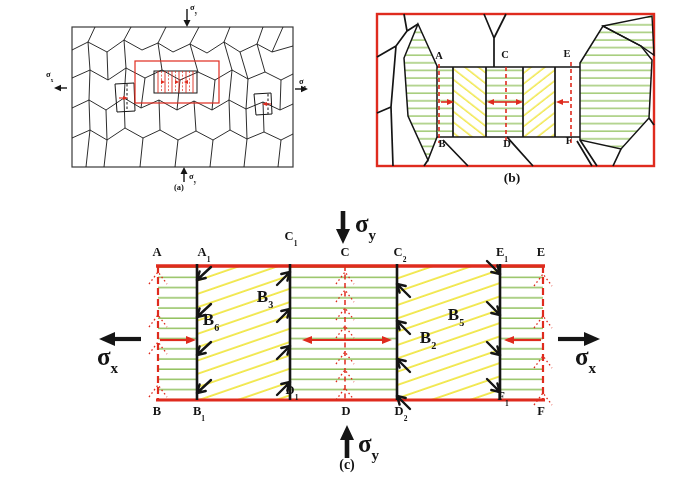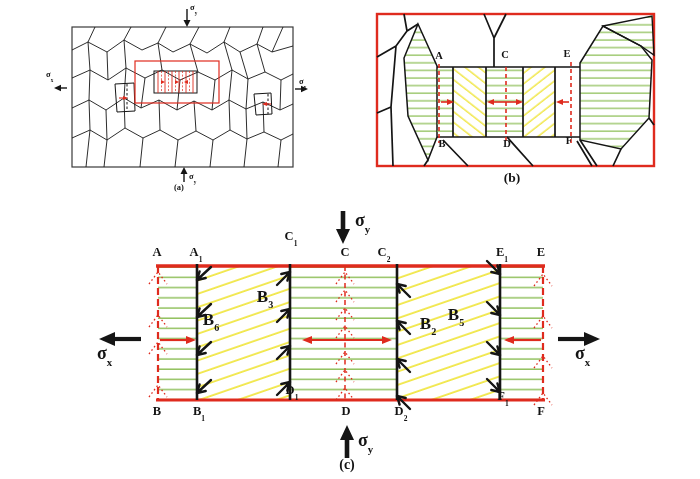--- a/index.html
+++ b/index.html
@@ -10,21 +10,21 @@
   :root{--red:#df2b1e;--green:#7cb53f;--yellow:#efe32f;--ink:#151515;}
   .si{stroke:var(--ink);}  .sr{stroke:var(--red);}
   .sg{stroke:var(--green);} .sy{stroke:var(--yellow);}
   .fi{fill:var(--ink);}    .fr{fill:var(--red);}
   .fn{fill:none;}
   .lbl{position:absolute;font-weight:700;color:#141414;line-height:1;white-space:nowrap;
        transform:translateX(-50%);}
   .al{transform:none;}
   .lbl sub{font-size:60%;line-height:1;position:relative;top:2px;}
   .sz8{font-size:8.5px;}  .sz10{font-size:10.5px;} .sz12{font-size:12.5px;}
-  .sz13{font-size:13.5px;} .sz14{font-size:14px;} .sz17{font-size:17px;} .sz21{font-size:18px;}
+  .sz13{font-size:13.5px;} .sz14{font-size:14px;} .sz17{font-size:17px;} .sz21{font-size:25px;}
 </style>
 </head>
 <body>
 
 <div id="canvas">
 
 <svg width="700" height="479" viewBox="0 0 700 479">
   <defs>
     <pattern id="hGreenC" width="8" height="10.2" patternUnits="userSpaceOnUse">
       <line x1="0" y1="2" x2="8" y2="2" class="sg" stroke-width="1.25"></line>
@@ -204,38 +204,38 @@
 
 <span class="lbl sz10" style="left:439px;top:51px">A</span>
 <span class="lbl sz10" style="left:505px;top:50px">C</span>
 <span class="lbl sz10" style="left:567px;top:49px">E</span>
 <span class="lbl sz10" style="left:442px;top:139px">B</span>
 <span class="lbl sz10" style="left:507px;top:139px">D</span>
 <span class="lbl sz10" style="left:569px;top:136px">F</span>
 <span class="lbl sz13" style="left:512px;top:171px">(b)</span>
 
 <span class="lbl sz12" style="left:157px;top:246px"><span>A</span><sub></sub></span>
-<span class="lbl sz12" style="left:196px;top:246px"><span>A</span><sub>1</sub></span>
+<span class="lbl sz12" style="left:204px;top:246px"><span>A</span><sub>1</sub></span>
 <span class="lbl sz12" style="left:291px;top:230px"><span>C</span><sub>1</sub></span>
 <span class="lbl sz12" style="left:345px;top:246px"><span>C</span><sub></sub></span>
-<span class="lbl sz12" style="left:384px;top:246px"><span>C</span><sub>2</sub></span>
+<span class="lbl sz12" style="left:400px;top:246px"><span>C</span><sub>2</sub></span>
 <span class="lbl sz12" style="left:502px;top:246px"><span>E</span><sub>1</sub></span>
 <span class="lbl sz12" style="left:541px;top:246px"><span>E</span><sub></sub></span>
 
 <span class="lbl sz12" style="left:157px;top:405px"><span>B</span><sub></sub></span>
 <span class="lbl sz12" style="left:199px;top:405px"><span>B</span><sub>1</sub></span>
 <span class="lbl sz12" style="left:292px;top:384px"><span>D</span><sub>1</sub></span>
 <span class="lbl sz12" style="left:346px;top:405px"><span>D</span><sub></sub></span>
 <span class="lbl sz12" style="left:401px;top:405px"><span>D</span><sub>2</sub></span>
 <span class="lbl sz12" style="left:503px;top:390px"><span>F</span><sub>1</sub></span>
 <span class="lbl sz12" style="left:541px;top:405px"><span>F</span><sub></sub></span>
 
 <span class="lbl sz17" style="left:211px;top:311px"><span>B</span><sub>6</sub></span>
 <span class="lbl sz17" style="left:265px;top:288px"><span>B</span><sub>3</sub></span>
-<span class="lbl sz17" style="left:428px;top:315px"><span>B</span><sub>2</sub></span>
+<span class="lbl sz17" style="left:428px;top:329px"><span>B</span><sub>2</sub></span>
 <span class="lbl sz17" style="left:456px;top:306px"><span>B</span><sub>5</sub></span>
 
 <span class="lbl al sz21" style="left:355px;top:211px"><span>σ</span><sub>y</sub></span>
 <span class="lbl al sz21" style="left:358px;top:431px"><span>σ</span><sub>y</sub></span>
 <span class="lbl al sz21" style="left:97px;top:344px"><span>σ</span><sub>x</sub></span>
 <span class="lbl al sz21" style="left:575px;top:344px"><span>σ</span><sub>x</sub></span>
 <span class="lbl sz14" style="left:347px;top:458px">(c)</span>
 
 </div>
 

